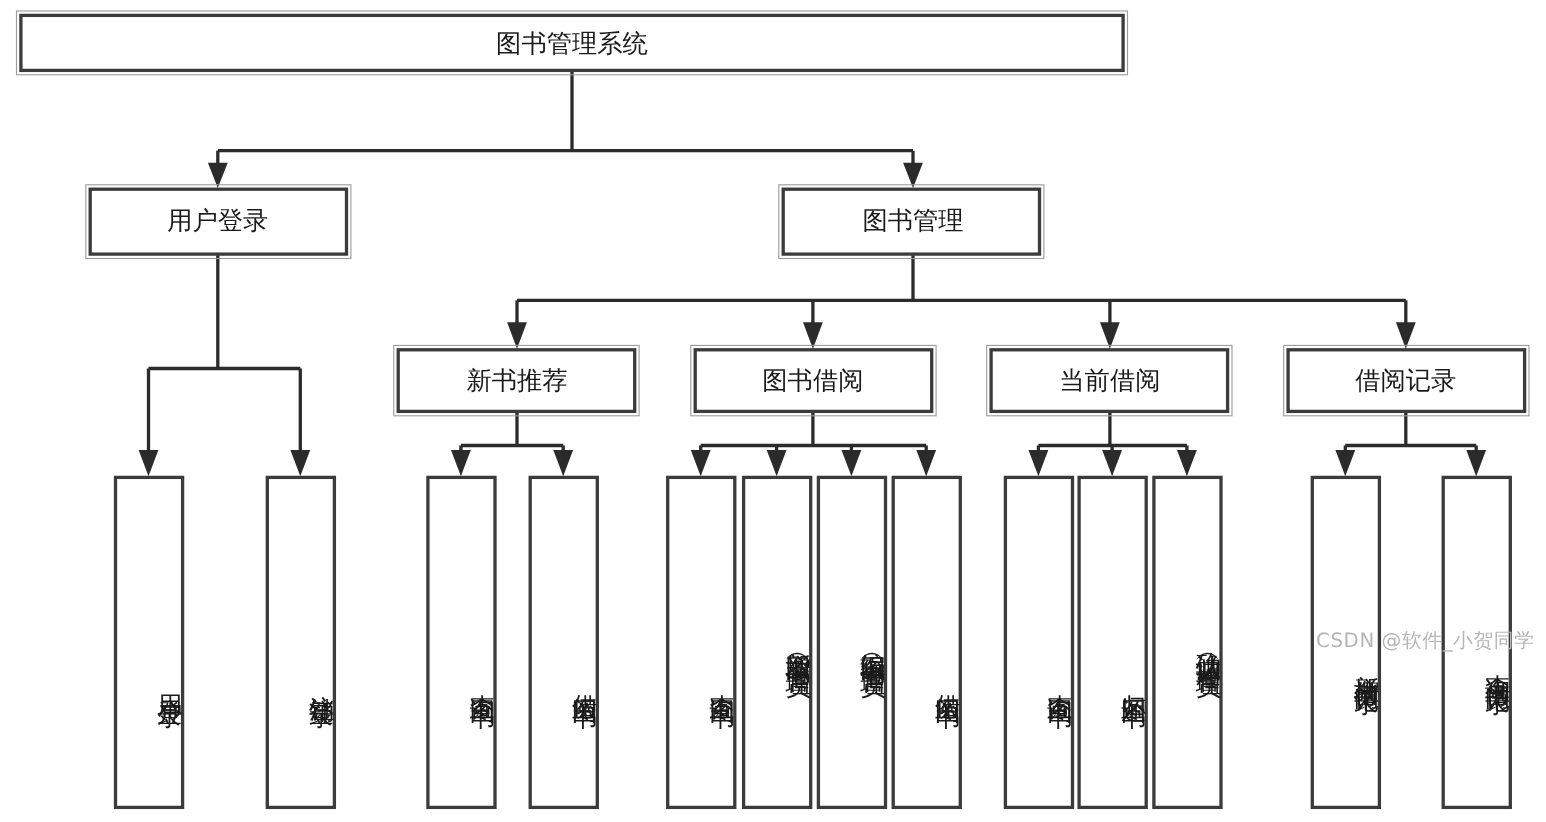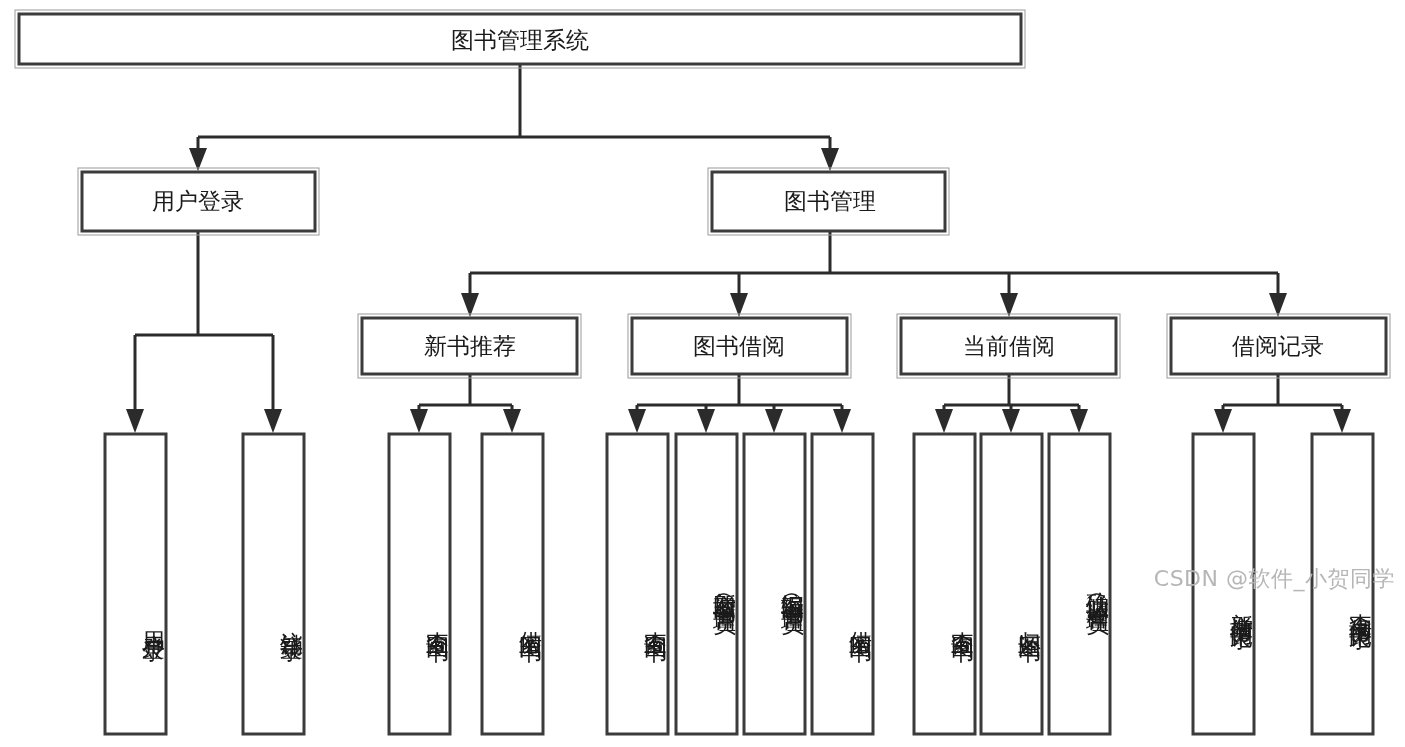--- a/index.html
+++ b/index.html
@@ -42,21 +42,21 @@
     color:#1a1a1a;
     letter-spacing:3px;
     white-space:nowrap;
     pointer-events:none;
     text-align:center;
   }
   .watermark{
     position:absolute;
     right:10px;bottom:4px;
     font-family:"DejaVu Sans","Liberation Sans",sans-serif;
-    font-size:22px;
+    font-size:18px;
     color:#b6b6b6;
     letter-spacing:0.5px;
     white-space:nowrap;
     text-align:center;
   }
 </style>
 </head>
 <body>
 
 <div id="diagram-root">

